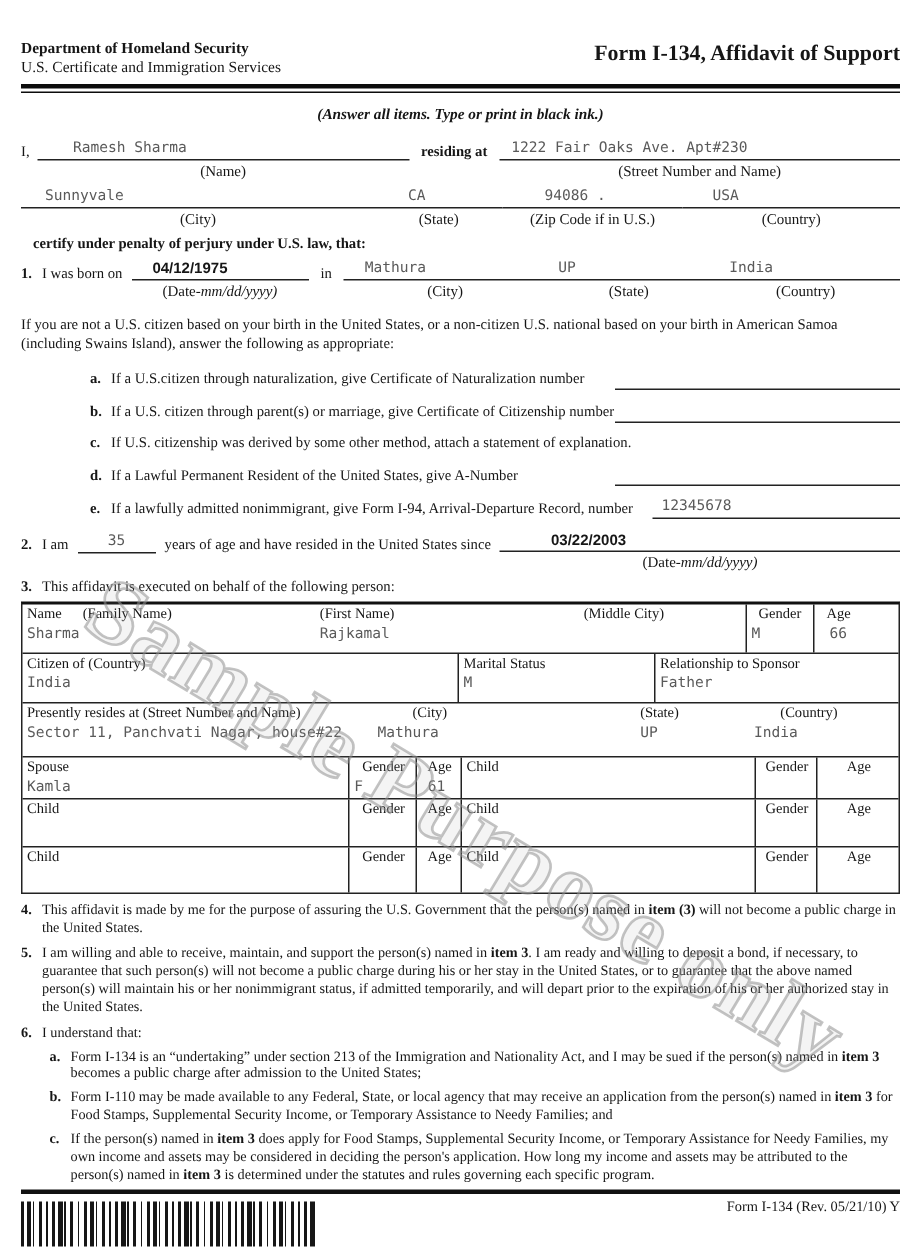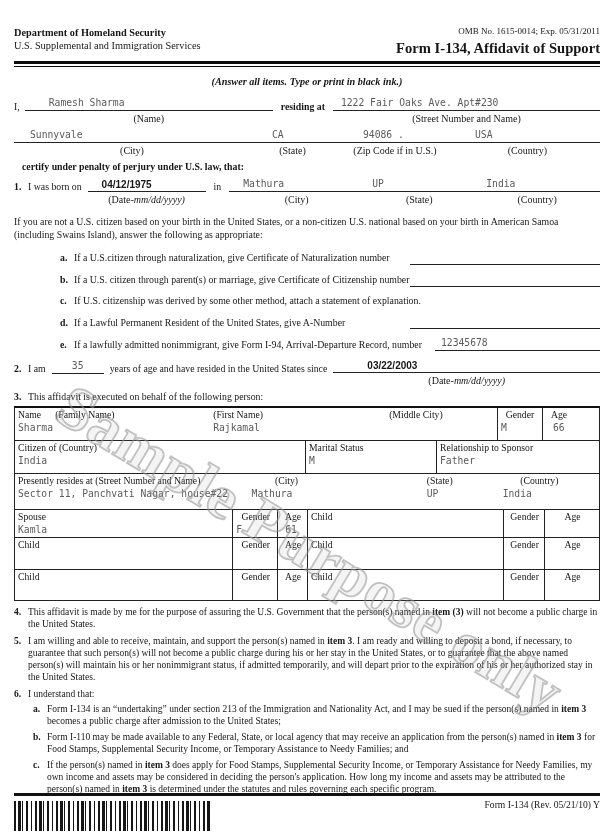--- a/index.html
+++ b/index.html
@@ -63,24 +63,23 @@
   .mt4{margin-top:4px;}.mt6{margin-top:6px;}.mt8{margin-top:8px;}.mt9{margin-top:9px;}.mt10{margin-top:10px;}
 </style>
 </head>
 <body>
 
 <div class="page">
 
   <div class="hdr">
     <div>
       <div class="hdr-l1">Department of Homeland Security</div>
-      <div class="hdr-l2">U.S. Supplemental and Immigration Services</div>
+      <div class="hdr-l2">U.S. Certificate and Immigration Services</div>
     </div>
     <div class="hdr-r">
-      <div class="omb">OMB No. 1615-0014; Exp. 05/31/2011</div>
       <div class="ftitle">Form I-134, Affidavit of Support</div>
     </div>
   </div>
   <div class="rule2"></div>
 
   <div class="instr">(Answer all items. Type or print in black ink.)</div>
 
   <div class="frow mt9">
     <span style="padding-bottom:12px;">I,</span>
     <div class="fld" style="width:248px;margin-left:5px;">

